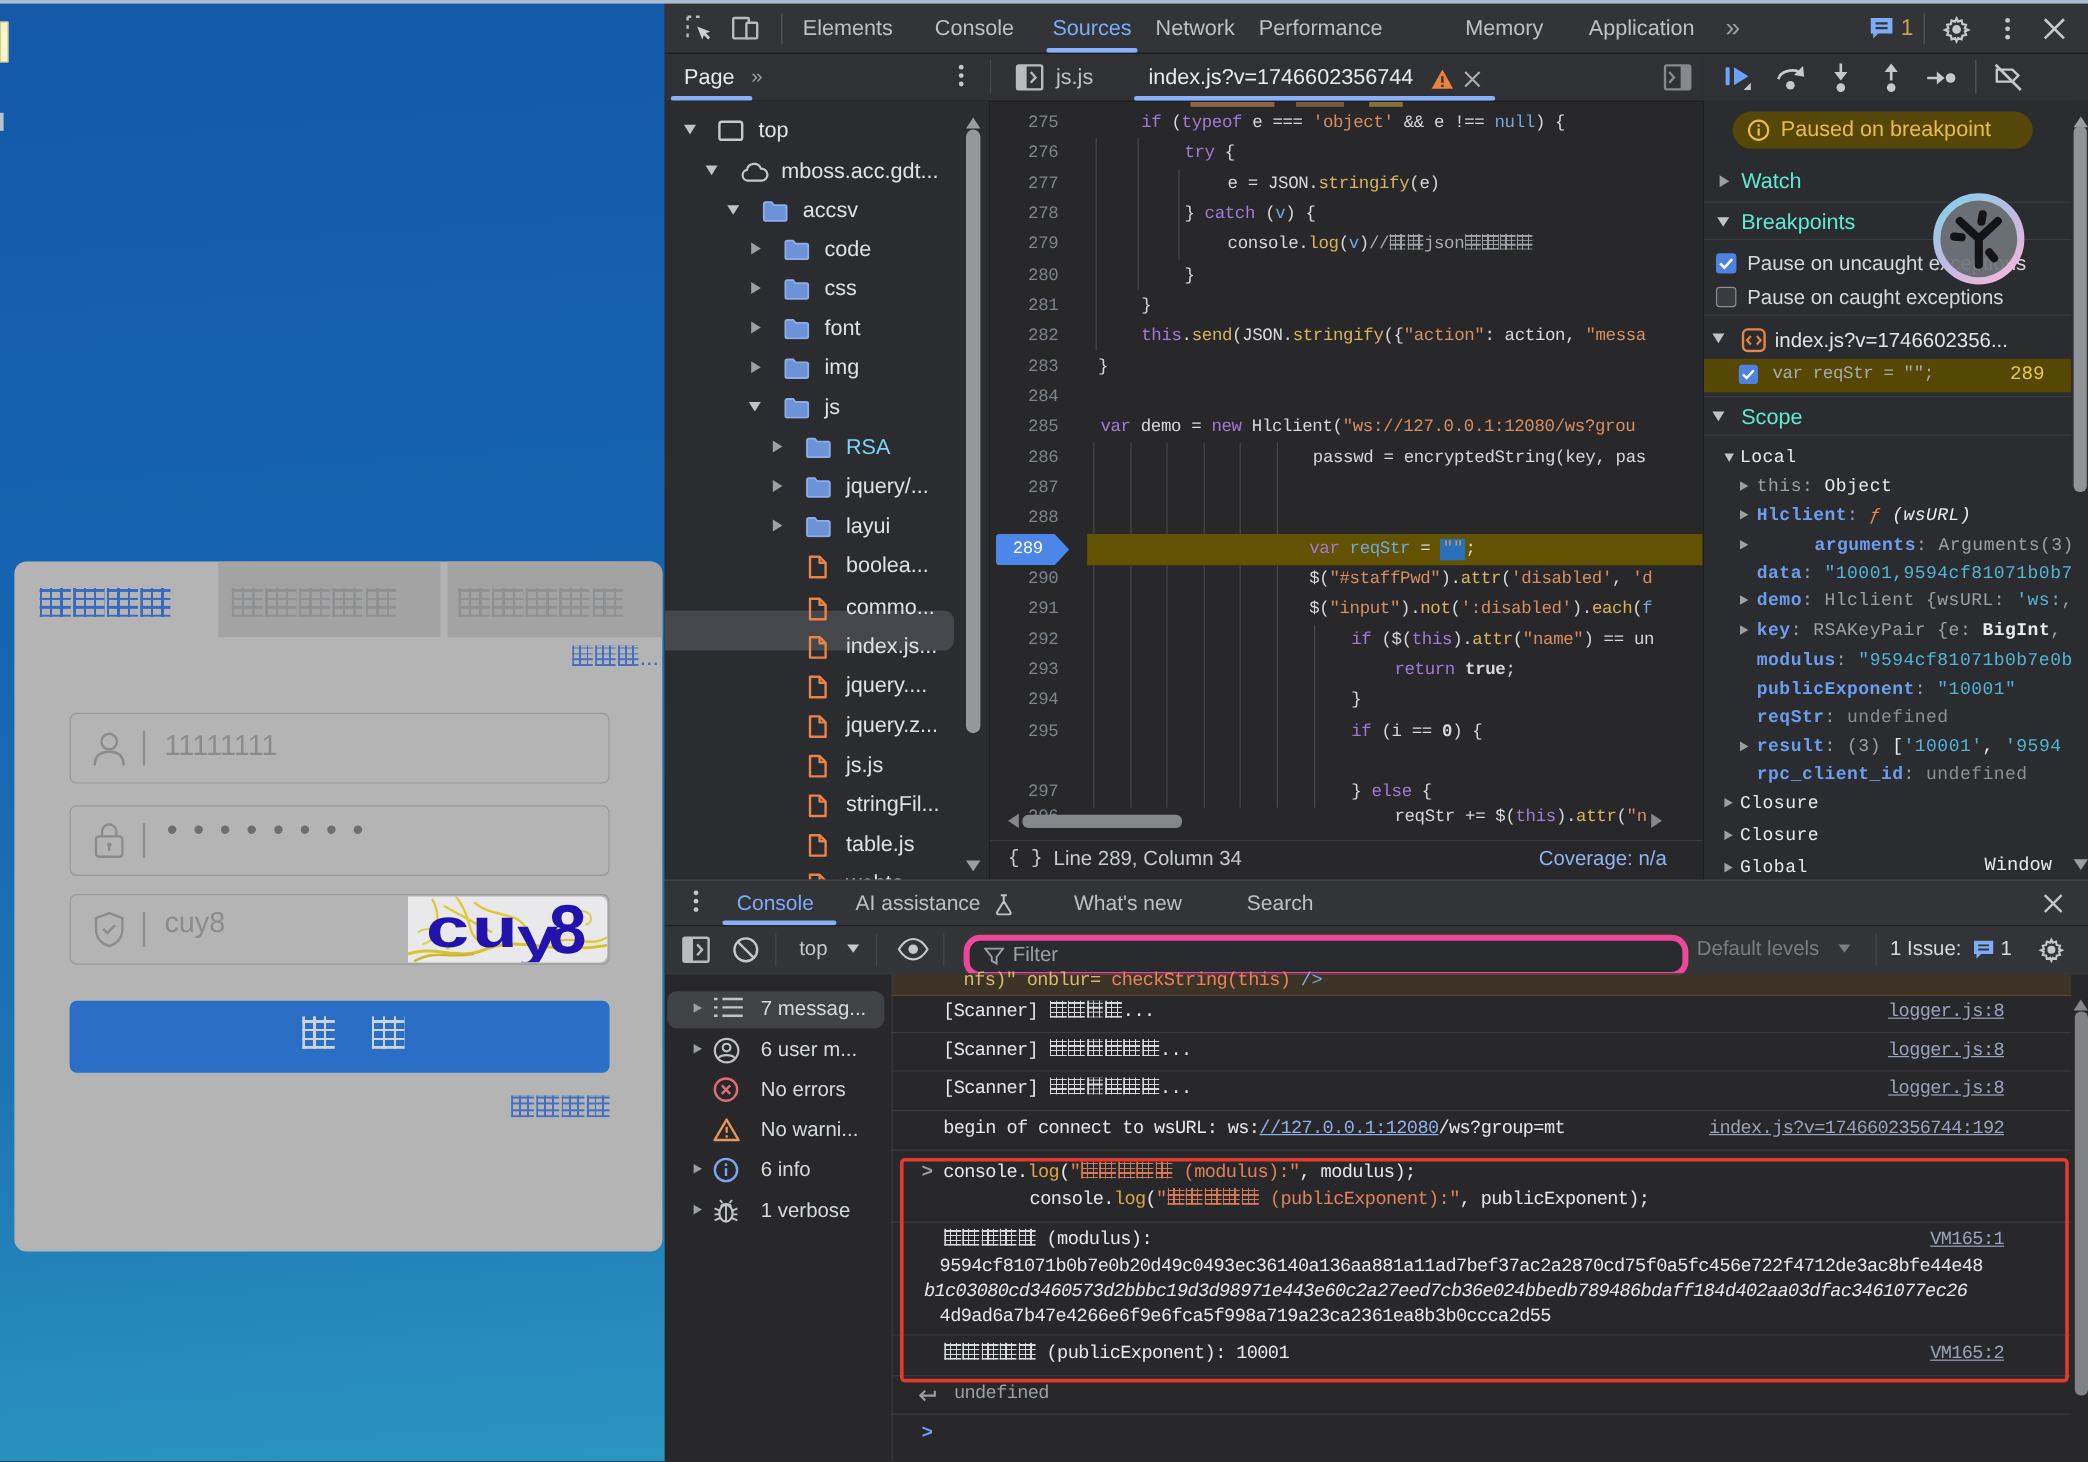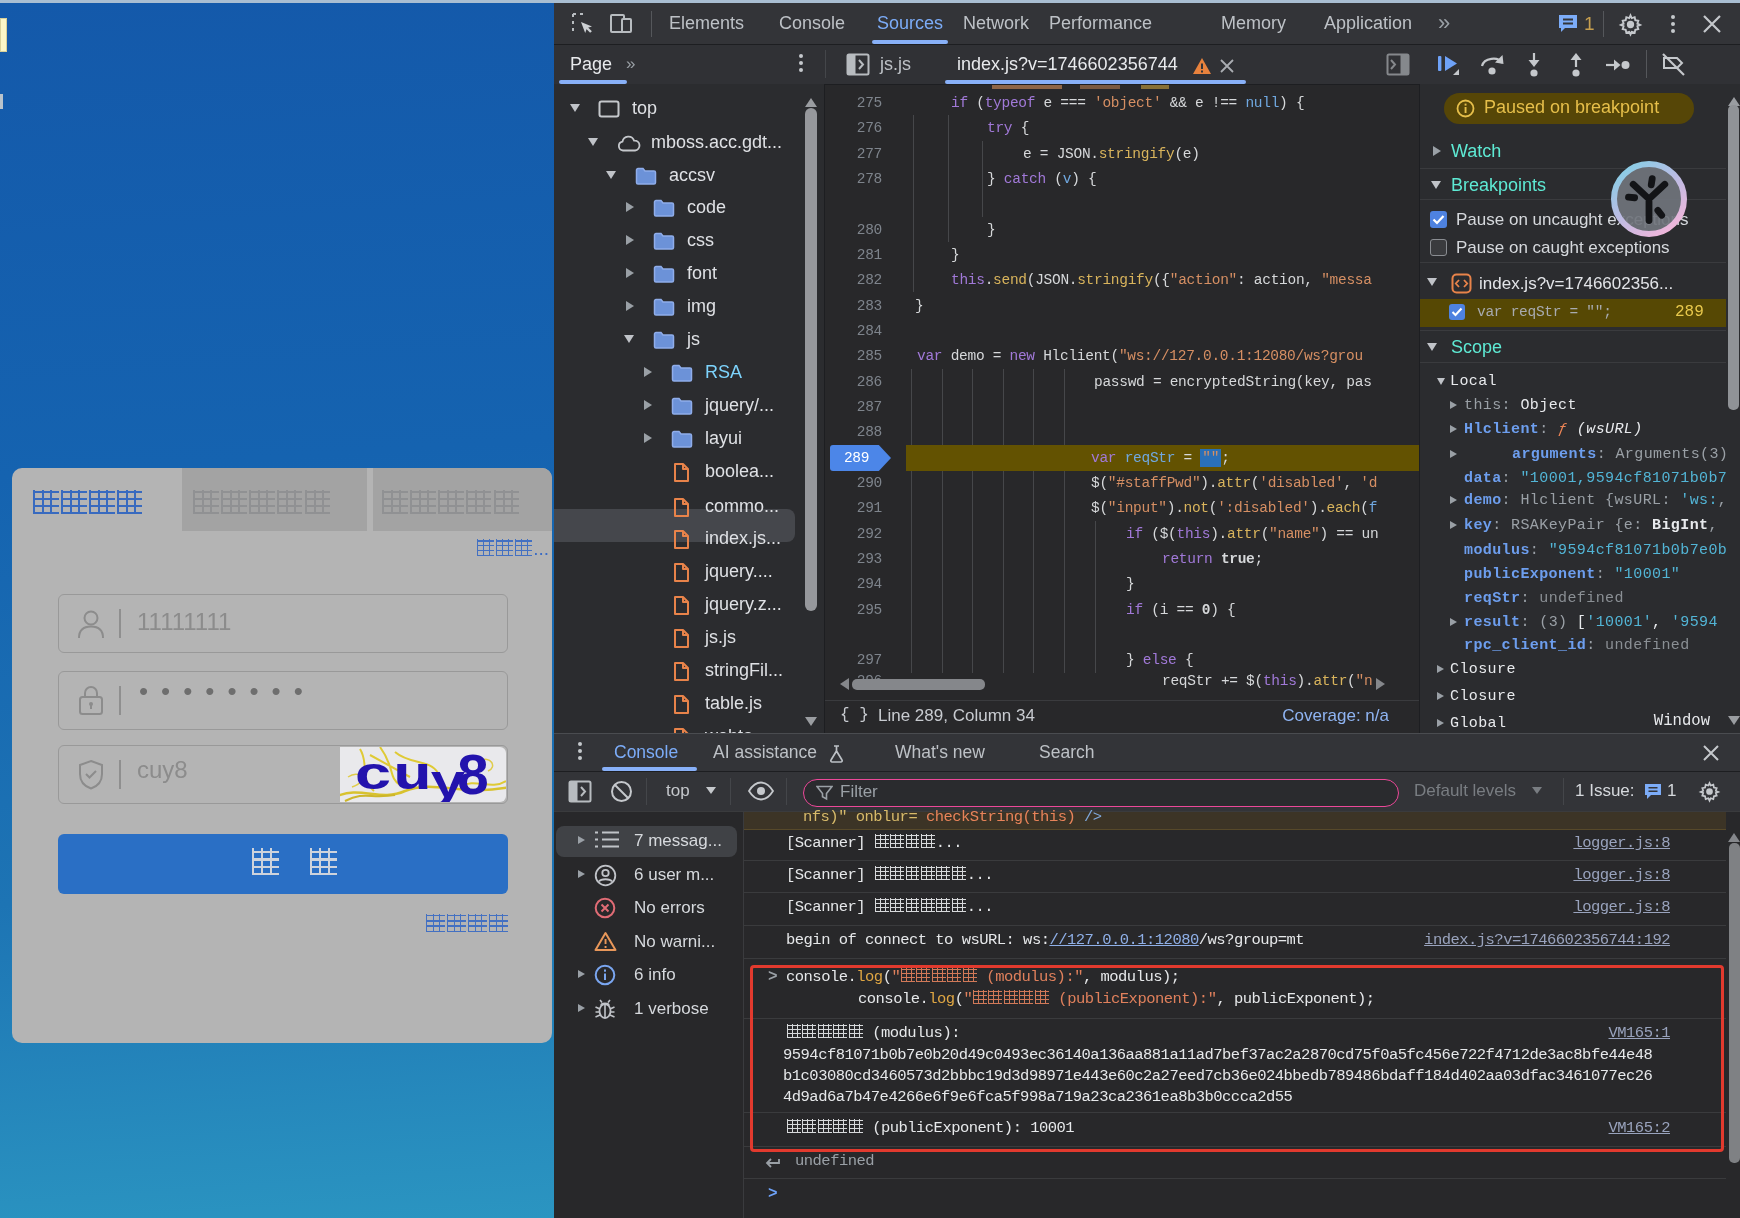--- a/index.html
+++ b/index.html
@@ -298,20 +298,21 @@
   <div class="abs" style="left:270px;top:437px;width:1px;height:152px;background:#46474a;"></div>
   <div class="abs" style="left:167px;top:1px;width:70px;height:4px;background:#b07a50;opacity:.75;"></div>
   <div class="abs" style="left:255px;top:1px;width:40px;height:4px;background:#b07a50;opacity:.6;"></div>
   <div class="abs" style="left:316px;top:1px;width:28px;height:4px;background:#c8a040;opacity:.6;"></div>
   <div class="abs" style="left:81px;top:361px;width:513px;height:26px;background:#635201;"></div>
   <div class="abs" style="left:5px;top:361px;width:61px;height:26px;background:#4c86e8;clip-path:polygon(0 0,80% 0,100% 50%,80% 100%,0 100%);border-radius:3px;color:#fff;text-align:center;line-height:26px;font-size:14.5px;padding-right:8px;box-sizing:border-box;">289</div>
   <div class="cl" style="top:6px;"><span class="num">275</span><span class="abs" style="left:126px;"><span class="k">if</span> (<span class="k">typeof</span> e === <span class="s">'object'</span> &amp;&amp; e !== <span class="b">null</span>) {</span></div>
   <div class="cl" style="top:31px;"><span class="num">276</span><span class="abs" style="left:162px;"><span class="k">try</span> {</span></div>
   <div class="cl" style="top:57px;"><span class="num">277</span><span class="abs" style="left:198px;">e = JSON.<span class="f">stringify</span>(e)</span></div>
   <div class="cl" style="top:82px;"><span class="num">278</span><span class="abs" style="left:162px;">} <span class="k">catch</span> (<span class="b">v</span>) {</span></div>
+  <div class="cl" style="top:107px;"><span class="num">279</span><span class="abs" style="left:198px;">console.<span class="f">log</span>(<span class="b">v</span>)<span class="c">//<i class="zh"></i><i class="zh"></i>json<i class="zh"></i><i class="zh"></i><i class="zh"></i><i class="zh"></i></span></span></div>
   <div class="cl" style="top:133px;"><span class="num">280</span><span class="abs" style="left:162px;">}</span></div>
   <div class="cl" style="top:158px;"><span class="num">281</span><span class="abs" style="left:126px;">}</span></div>
   <div class="cl" style="top:183px;"><span class="num">282</span><span class="abs" style="left:126px;"><span class="k">this</span>.<span class="f">send</span>(JSON.<span class="f">stringify</span>({<span class="s">"action"</span>: action, <span class="s">"messa</span></span></div>
   <div class="cl" style="top:209px;"><span class="num">283</span><span class="abs" style="left:90px;">}</span></div>
   <div class="cl" style="top:259px;"><span class="num">285</span><span class="abs" style="left:92px;"><span class="k">var</span> demo = <span class="k">new</span> Hlclient(<span class="s">"ws://127.0.0.1:12080/ws?grou</span></span></div>
   <div class="cl" style="top:285px;"><span class="num">286</span><span class="abs" style="left:269px;">passwd = encryptedString(key, pas</span></div>
   <div class="cl" style="top:361px;"><span class="abs" style="left:266px;"><span class="k">var</span> <span class="b">reqStr</span> = <span style="background:#2a70b8;padding:1px 2px;"><span class="s">""</span></span>;</span></div>
   <div class="cl" style="top:386px;"><span class="num">290</span><span class="abs" style="left:266px;">$(<span class="s">"#staffPwd"</span>).<span class="f">attr</span>(<span class="s">'disabled'</span>, <span class="s">'d</span></span></div>
   <div class="cl" style="top:411px;"><span class="num">291</span><span class="abs" style="left:266px;">$(<span class="s">"input"</span>).<span class="f">not</span>(<span class="s">':disabled'</span>).<span class="f">each</span>(<span class="b">f</span></span></div>
   <div class="cl" style="top:437px;"><span class="num">292</span><span class="abs" style="left:301px;"><span class="k">if</span> ($(<span class="k">this</span>).<span class="f">attr</span>(<span class="s">"name"</span>) == un</span></div>
@@ -474,21 +475,21 @@
     </svg>
     <div class="vline" style="left:92px;top:6px;height:27px;background:#44464a;"></div>
     <div class="abs" style="left:112px;top:9px;font-size:17px;color:#c5c8cc;">top</div>
     <div class="abs" style="left:152px;top:15px;width:0;height:0;border:5px solid transparent;border-top:7px solid #c5c8cc;"></div>
     <div class="vline" style="left:176px;top:6px;height:27px;background:#44464a;"></div>
     <svg class="abs" style="left:194px;top:9px;" width="26" height="20" viewBox="0 0 26 20">
       <path d="M1 10 C5 3.5 9 1.5 13 1.5 C17 1.5 21 3.5 25 10 C21 16.5 17 18.5 13 18.5 C9 18.5 5 16.5 1 10 Z" fill="none" stroke="#c5c8cc" stroke-width="1.8"></path>
       <circle cx="13" cy="10" r="4" fill="#c5c8cc"></circle>
     </svg>
     <div class="vline" style="left:232px;top:6px;height:27px;background:#44464a;"></div>
-    <div class="abs" style="left:249px;top:7px;width:594px;height:26px;background:#2a2b2e;border:1px solid #ec4899;border-radius:14px;">
+    <div class="abs" style="left:249px;top:7px;width:594px;height:26px;background:#2a2b2e;border:5px solid #ec4899;border-radius:14px;">
       <svg class="abs" style="left:12px;top:5px;" width="17" height="16" viewBox="0 0 17 16">
         <path d="M1 1.5 h15 L10.5 8.5 V14 l-4 -2.2 V8.5 Z" fill="none" stroke="#9aa0a6" stroke-width="1.6"></path>
       </svg>
       <div class="abs" style="left:36px;top:2px;font-size:17px;color:#9aa0a6;">Filter</div>
     </div>
     <div class="abs" style="left:860px;top:9px;font-size:17px;color:#797d82;">Default levels</div>
     <div class="abs" style="left:978px;top:15px;width:0;height:0;border:5px solid transparent;border-top:7px solid #797d82;"></div>
     <div class="vline" style="left:1009px;top:6px;height:27px;background:#44464a;"></div>
     <div class="abs" style="left:1021px;top:9px;font-size:17px;color:#d6d9dd;">1 Issue:</div>
     <svg class="abs" style="left:1089px;top:10px;" width="20" height="19" viewBox="0 0 20 19">
@@ -559,21 +560,21 @@
   <div class="crow" style="top:931px;">begin of connect to wsURL: ws:<span style="color:#8fb0e8;text-decoration:underline;">//127.0.0.1:12080</span>/ws?group=mt</div>
   <div class="clink" style="left:836px;top:931px;width:280px;">index.js?v=1746602356744:192</div>
   <div class="cline" style="top:958px;"></div>
   <div class="abs mono" style="left:214px;top:968px;font-size:16px;color:#9aa0a6;font-weight:bold;">&gt;</div>
   <div class="crow" style="top:968px;">console.<span style="color:#dfa643">log</span>(<span style="color:#e0805c">"<i class="zh"></i><i class="zh"></i><i class="zh"></i><i class="zh"></i><i class="zh"></i> (modulus):"</span>, modulus);</div>
   <div class="crow" style="left:304px;top:990px;">console.<span style="color:#dfa643">log</span>(<span style="color:#e0805c">"<i class="zh"></i><i class="zh"></i><i class="zh"></i><i class="zh"></i><i class="zh"></i> (publicExponent):"</span>, publicExponent);</div>
   <div class="cline" style="top:1018px;"></div>
   <div class="crow" style="top:1024px;"><i class="zh"></i><i class="zh"></i><i class="zh"></i><i class="zh"></i><i class="zh"></i> (modulus):</div>
   <div class="clink" style="left:1000px;top:1024px;width:116px;">VM165:1</div>
   <div class="crow" style="top:1046px;left:229px;">9594cf81071b0b7e0b20d49c0493ec36140a136aa881a11ad7bef37ac2a2870cd75f0a5fc456e722f4712de3ac8bfe44e48</div>
-  <div class="crow" style="top:1067px;left:229px;">b1c03080cd3460573d2bbbc19d3d98971e443e60c2a27eed7cb36e024bbedb789486bdaff184d402aa03dfac3461077ec26</div>
+  <div class="crow" style="top:1067px;left:216px;font-style:italic;">b1c03080cd3460573d2bbbc19d3d98971e443e60c2a27eed7cb36e024bbedb789486bdaff184d402aa03dfac3461077ec26</div>
   <div class="crow" style="top:1088px;left:229px;">4d9ad6a7b47e4266e6f9e6fca5f998a719a23ca2361ea8b3b0ccca2d55</div>
   <div class="cline" style="top:1112px;"></div>
   <div class="crow" style="top:1119px;"><i class="zh"></i><i class="zh"></i><i class="zh"></i><i class="zh"></i><i class="zh"></i> (publicExponent): 10001</div>
   <div class="clink" style="left:1000px;top:1119px;width:116px;">VM165:2</div>
   <div class="cline" style="top:1146px;"></div>
   <svg class="abs" style="left:210px;top:1156px;" width="16" height="14" viewBox="0 0 16 14">
         <path d="M15 3 v4 H4 M7 3 L3 7 l4 4" fill="none" stroke="#9aa0a6" stroke-width="1.8"></path>
       </svg>
   <div class="crow" style="left:241px;top:1152px;color:#9aa0a6;">undefined</div>
   <div class="cline" style="top:1178px;"></div>

